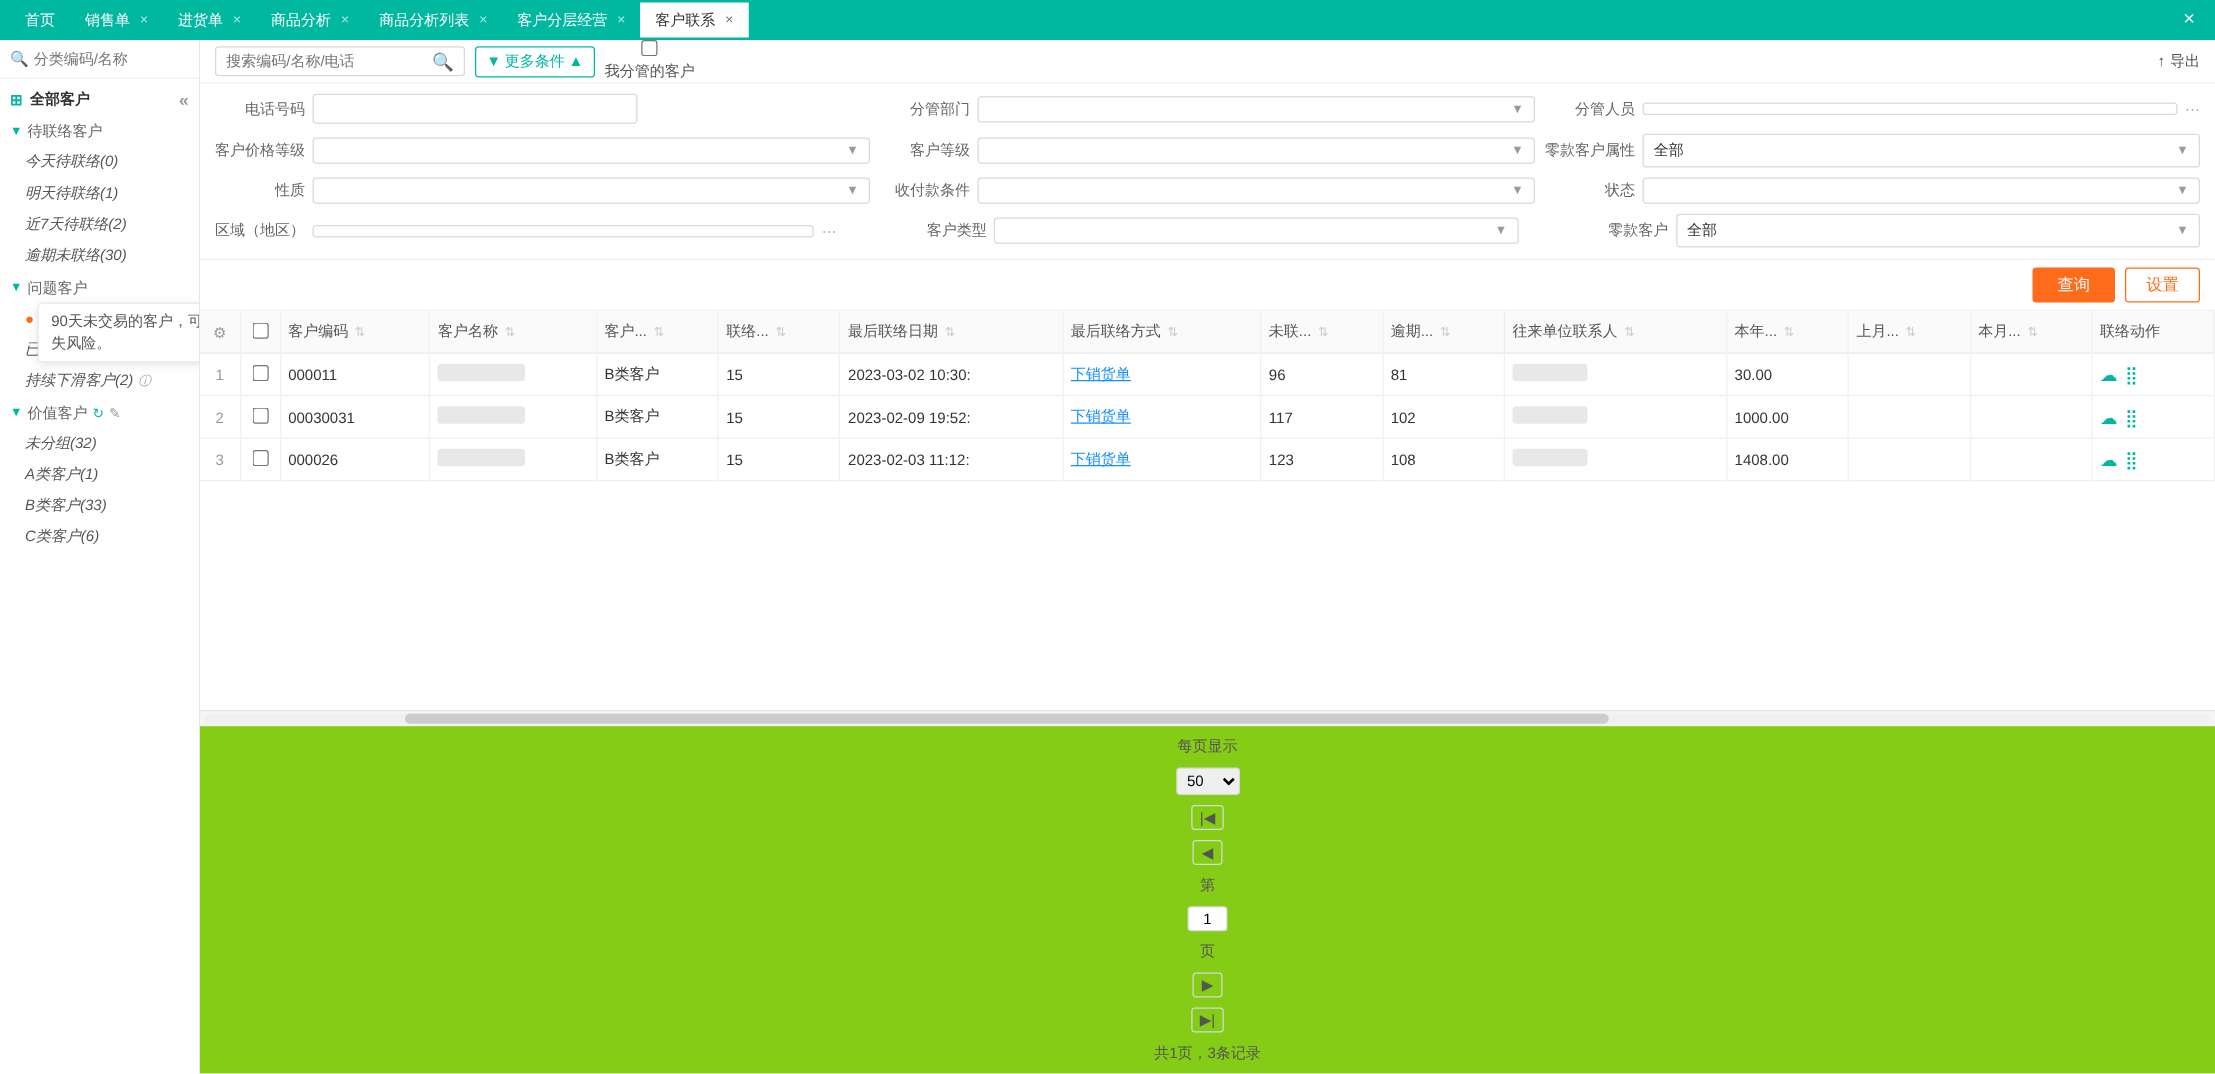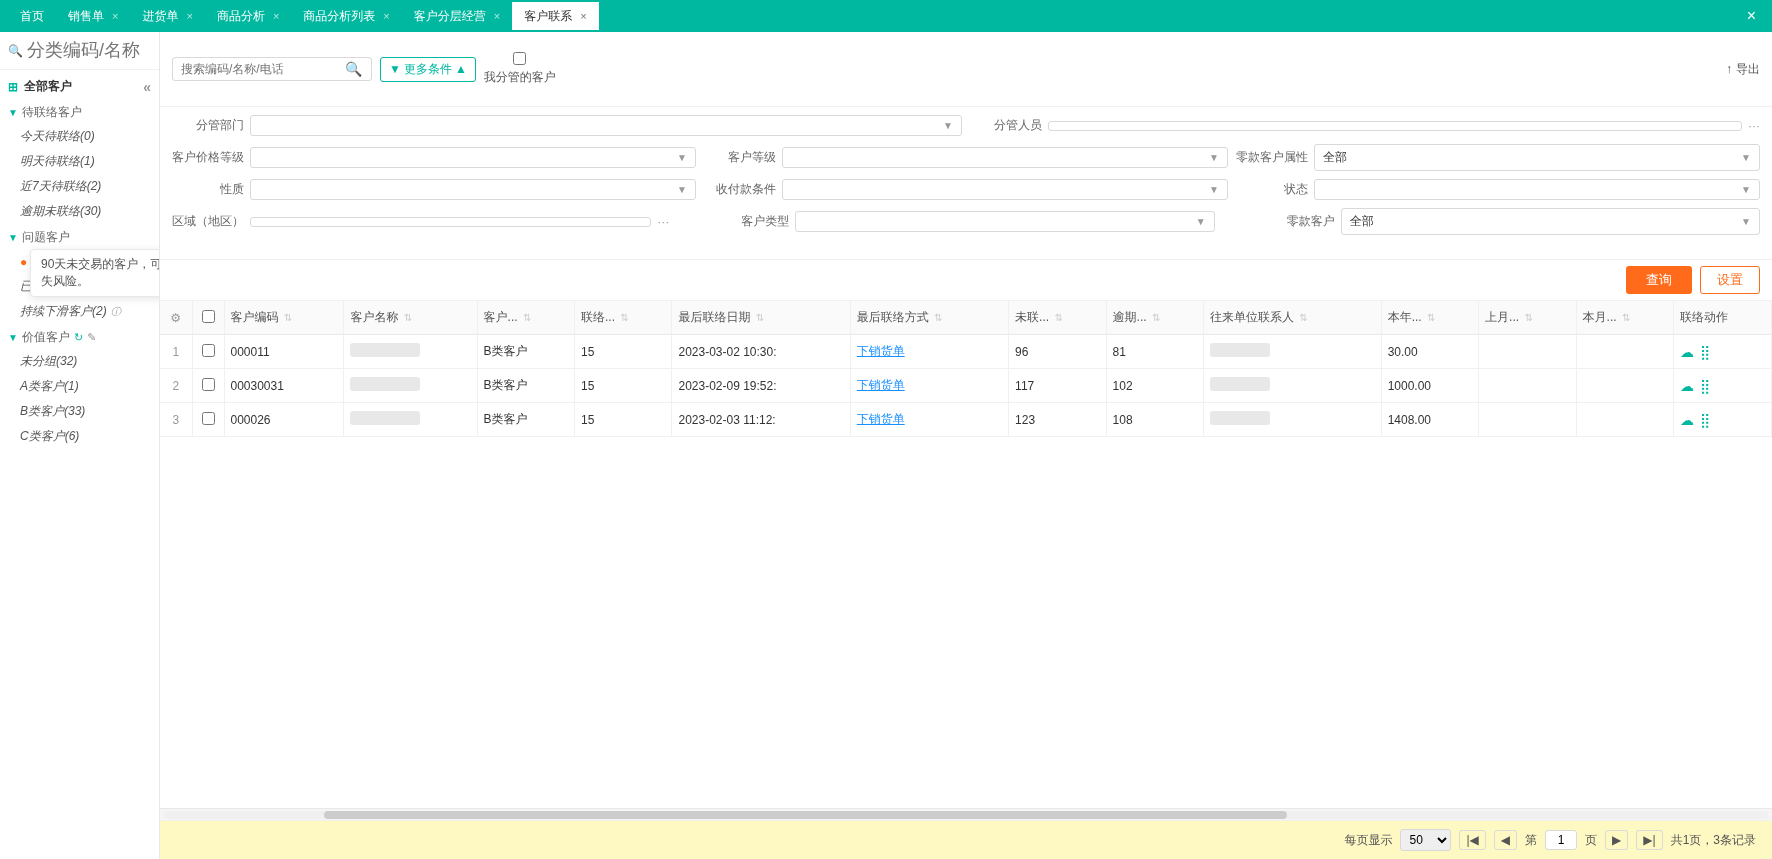--- a/index.html
+++ b/index.html
@@ -61,21 +61,21 @@
     }
     .sidebar-search {
       display: flex;
       align-items: center;
       padding: 8px;
       border-bottom: 1px solid #f0f0f0;
     }
     .sidebar-search input {
       border: none;
       outline: none;
-      font-size: 18px;
+      font-size: 12px;
       width: 100%;
       color: #333;
     }
     .sidebar-search-icon { color: #00b8a0; margin-right: 4px; }
 
     .sidebar-group-header {
       display: flex;
       align-items: center;
       padding: 8px 8px 4px 8px;
       font-weight: bold;
@@ -139,21 +139,21 @@
       display: flex;
       flex-direction: column;
       overflow: hidden;
       background: #fff;
     }
 
     
     .filter-toolbar {
       display: flex;
       align-items: center;
-      padding: 20px 12px;
+      padding: 0 12px;
       border-bottom: 1px solid #f0f0f0;
       gap: 8px;
       background: #fff;
     }
     .search-input-wrap {
       display: flex;
       align-items: center;
       border: 1px solid #d9d9d9;
       border-radius: 3px;
       padding: 3px 8px;
@@ -208,21 +208,21 @@
       background: #fff;
       border-bottom: 1px solid #f0f0f0;
       padding: 8px 12px;
     }
     .filter-row {
       display: flex;
       align-items: center;
       margin-bottom: 8px;
       gap: 8px;
     }
-    .filter-row:last-child { margin-bottom: 16px; gap: 48px; }
+    .filter-row:last-child { margin-bottom: 1px; gap: 48px; }
     .filter-field {
       display: flex;
       align-items: center;
       flex: 1;
       gap: 6px;
       min-width: 0;
     }
     .filter-label {
       color: #666;
       white-space: nowrap;
@@ -323,24 +323,25 @@
     .action-icons { display: flex; gap: 6px; align-items: center; }
     .action-icon { color: #00b8a0; cursor: pointer; font-size: 14px; }
 
     
     .pagination-bar {
       display: flex;
       align-items: center;
       justify-content: flex-end;
       padding: 8px 16px;
       border-top: 1px solid #f0f0f0;
-      background: #fef9c3;
+      background: #84cc16;
       gap: 8px;
       font-size: 12px;
       color: #555;
+      flex-direction: column;
     }
     .page-size-select {
       border: 1px solid #d9d9d9;
       border-radius: 3px;
       padding: 2px 4px;
       font-size: 12px;
       outline: none;
     }
     .page-nav-btn {
       background: none;
@@ -524,20 +525,24 @@
       </div>
       <div class="export-btn">
         <span>↑</span>
         <span>导出</span>
       </div>
     </div>
 
     <div class="filter-panel">
 
       <div class="filter-row">
+        <div class="filter-field">
+          <span class="filter-label">电话号码</span>
+          <input class="filter-input" type="text" style="max-width: 260px;">
+        </div>
         <div class="filter-field">
           <span class="filter-label">分管部门</span>
           <div class="filter-select">
             <span></span>
             <span class="arrow">▼</span>
           </div>
         </div>
         <div class="filter-field">
           <span class="filter-label">分管人员</span>
           <div class="filter-select">

